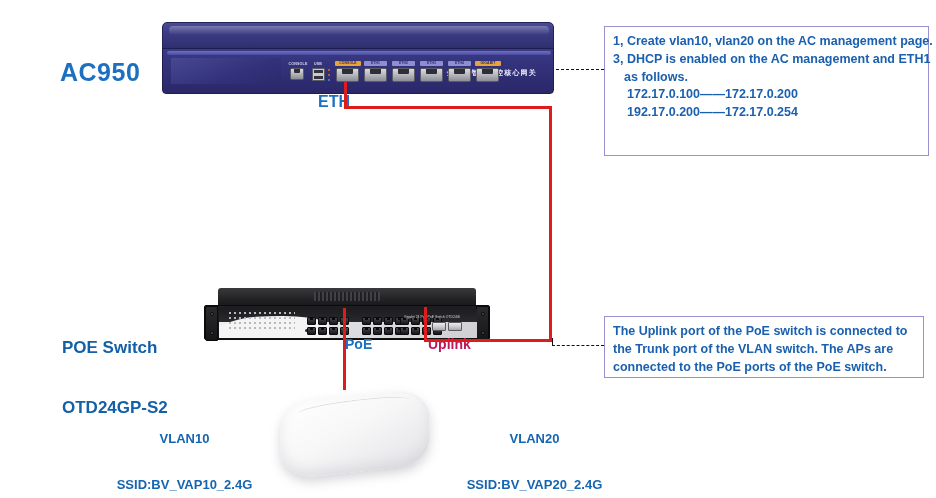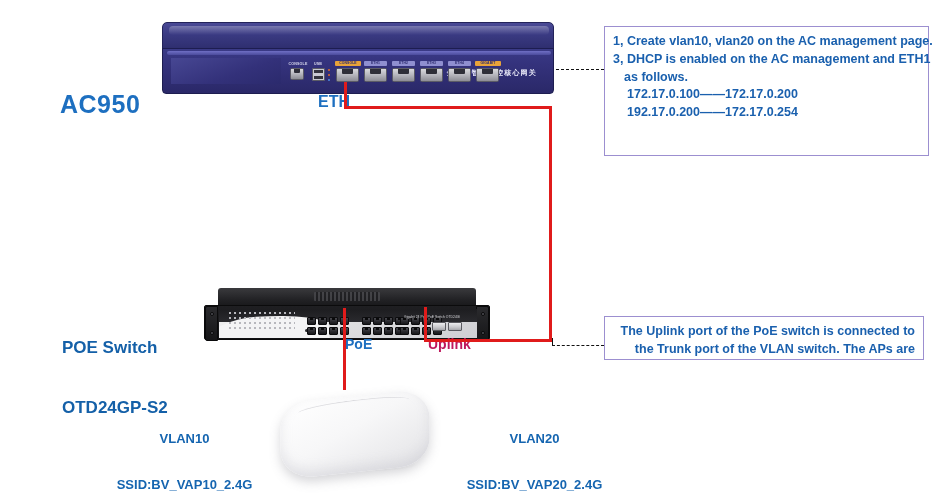--- a/index.html
+++ b/index.html
@@ -26,21 +26,20 @@
     white-space: pre;
     line-height: 1.18;
   }
   .lbl-center { text-align: center; }
 
   #device-title-ac950 {
     left: 60px; top: 58px;
     font-size: 25px;
     letter-spacing: 0.5px;
     color: #1d6fc0;
-    margin-top: 32px;
   }
   #poe-title {
     left: 62px; top: 298px;
     font-size: 17px;
     text-align: left;
     color: #1460a8;
   }
   #eth-label {
     left: 318px; top: 93px;
     font-size: 16px;
@@ -89,22 +88,21 @@
   .indent2 { padding-left: 14px; }
 
   #callout-ac {
     left: 604px; top: 26px;
     width: 325px;
     height: 130px;
   }
   #callout-poe {
     left: 604px; top: 316px;
     width: 320px;
-    height: 44px;
-    text-align: right;
+    height: 62px;
   }
 
   
   .leader {
     position: absolute;
     height: 0;
     border-top: 1.4px dashed #111111;
   }
   #leader-ac { left: 556px; top: 69px; width: 48px; }
   #leader-poe { left: 552px; top: 345px; width: 52px; }
@@ -567,20 +565,21 @@
     <div>1, Create vlan10, vlan20 on the AC management page.</div>
     <div>3, DHCP is enabled on the AC management and ETH1</div>
     <div class="indent1">as follows.</div>
     <div class="indent2">172.17.0.100——172.17.0.200</div>
     <div class="indent2">192.17.0.200——172.17.0.254</div>
   </div>
 
   <div class="callout" id="callout-poe">
     <div>The Uplink port of the PoE switch is connected to</div>
     <div>the Trunk port of the VLAN switch. The APs are</div>
+    <div>connected to the PoE ports of the PoE switch.</div>
   </div>
 
   <div class="lbl lbl-center" id="vlan10-block">
     <span class="vlan-line">VLAN10</span>
     <span class="vlan-line">SSID:BV_VAP10_2.4G</span>
     
     
   </div>
 
   <div class="lbl lbl-center" id="vlan20-block">

